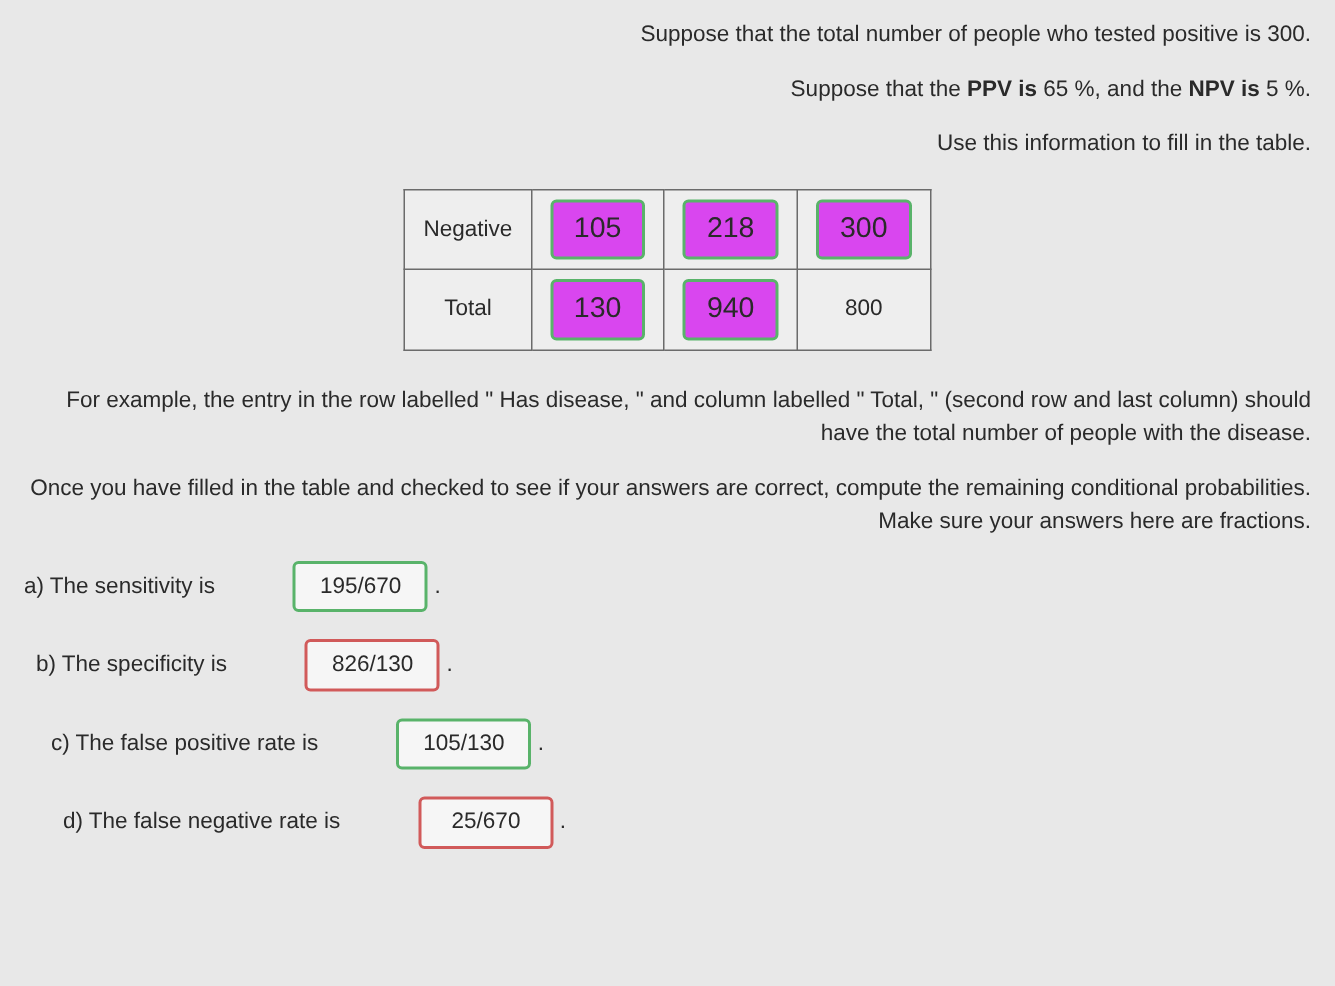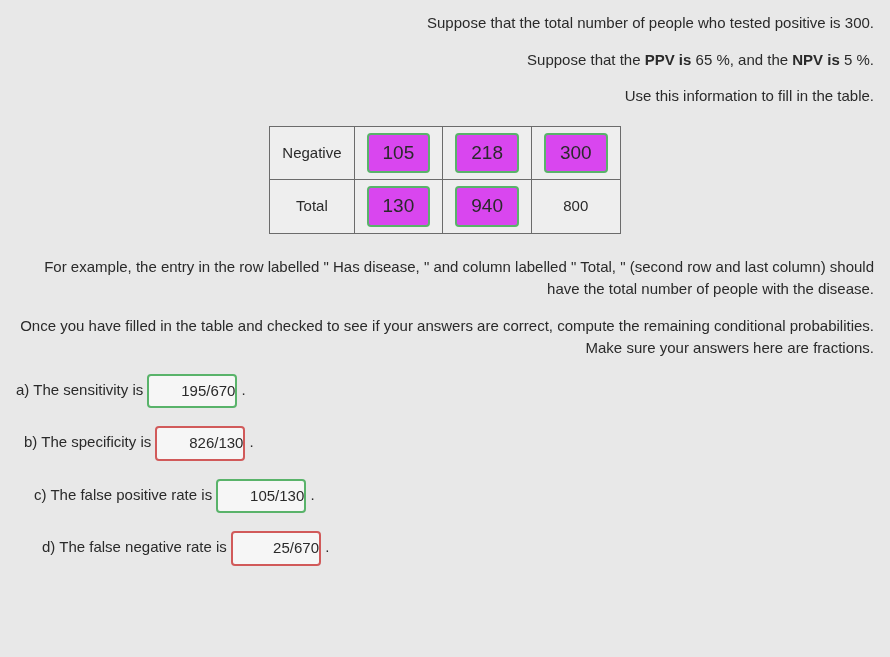--- a/index.html
+++ b/index.html
@@ -34,27 +34,28 @@
     padding: 4px 14px;
     border: 2px solid #59b36a;
     border-radius: 4px;
     background: #d946ef;
     text-align: center;
     font-size: 19px;
   }
   .ansbox {
     display: inline-block;
     min-width: 90px;
-    padding: 4px 0;
+    padding: 4px 15px;
     border: 2px solid #59b36a;
     border-radius: 4px;
     background: #f6f6f6;
-    text-align: right;
+    text-align: center;
     font-size: 15px;
     vertical-align: middle;
+    margin-left: 48px;
   }
   .ansbox.wrong {
     border-color: #d15a5a;
   }
   .q-row { margin: 0 0 18px 0; }
   .indent1 { margin-left: 8px; }
   .indent2 { margin-left: 18px; }
   .indent3 { margin-left: 26px; }
 </style>
 </head>

